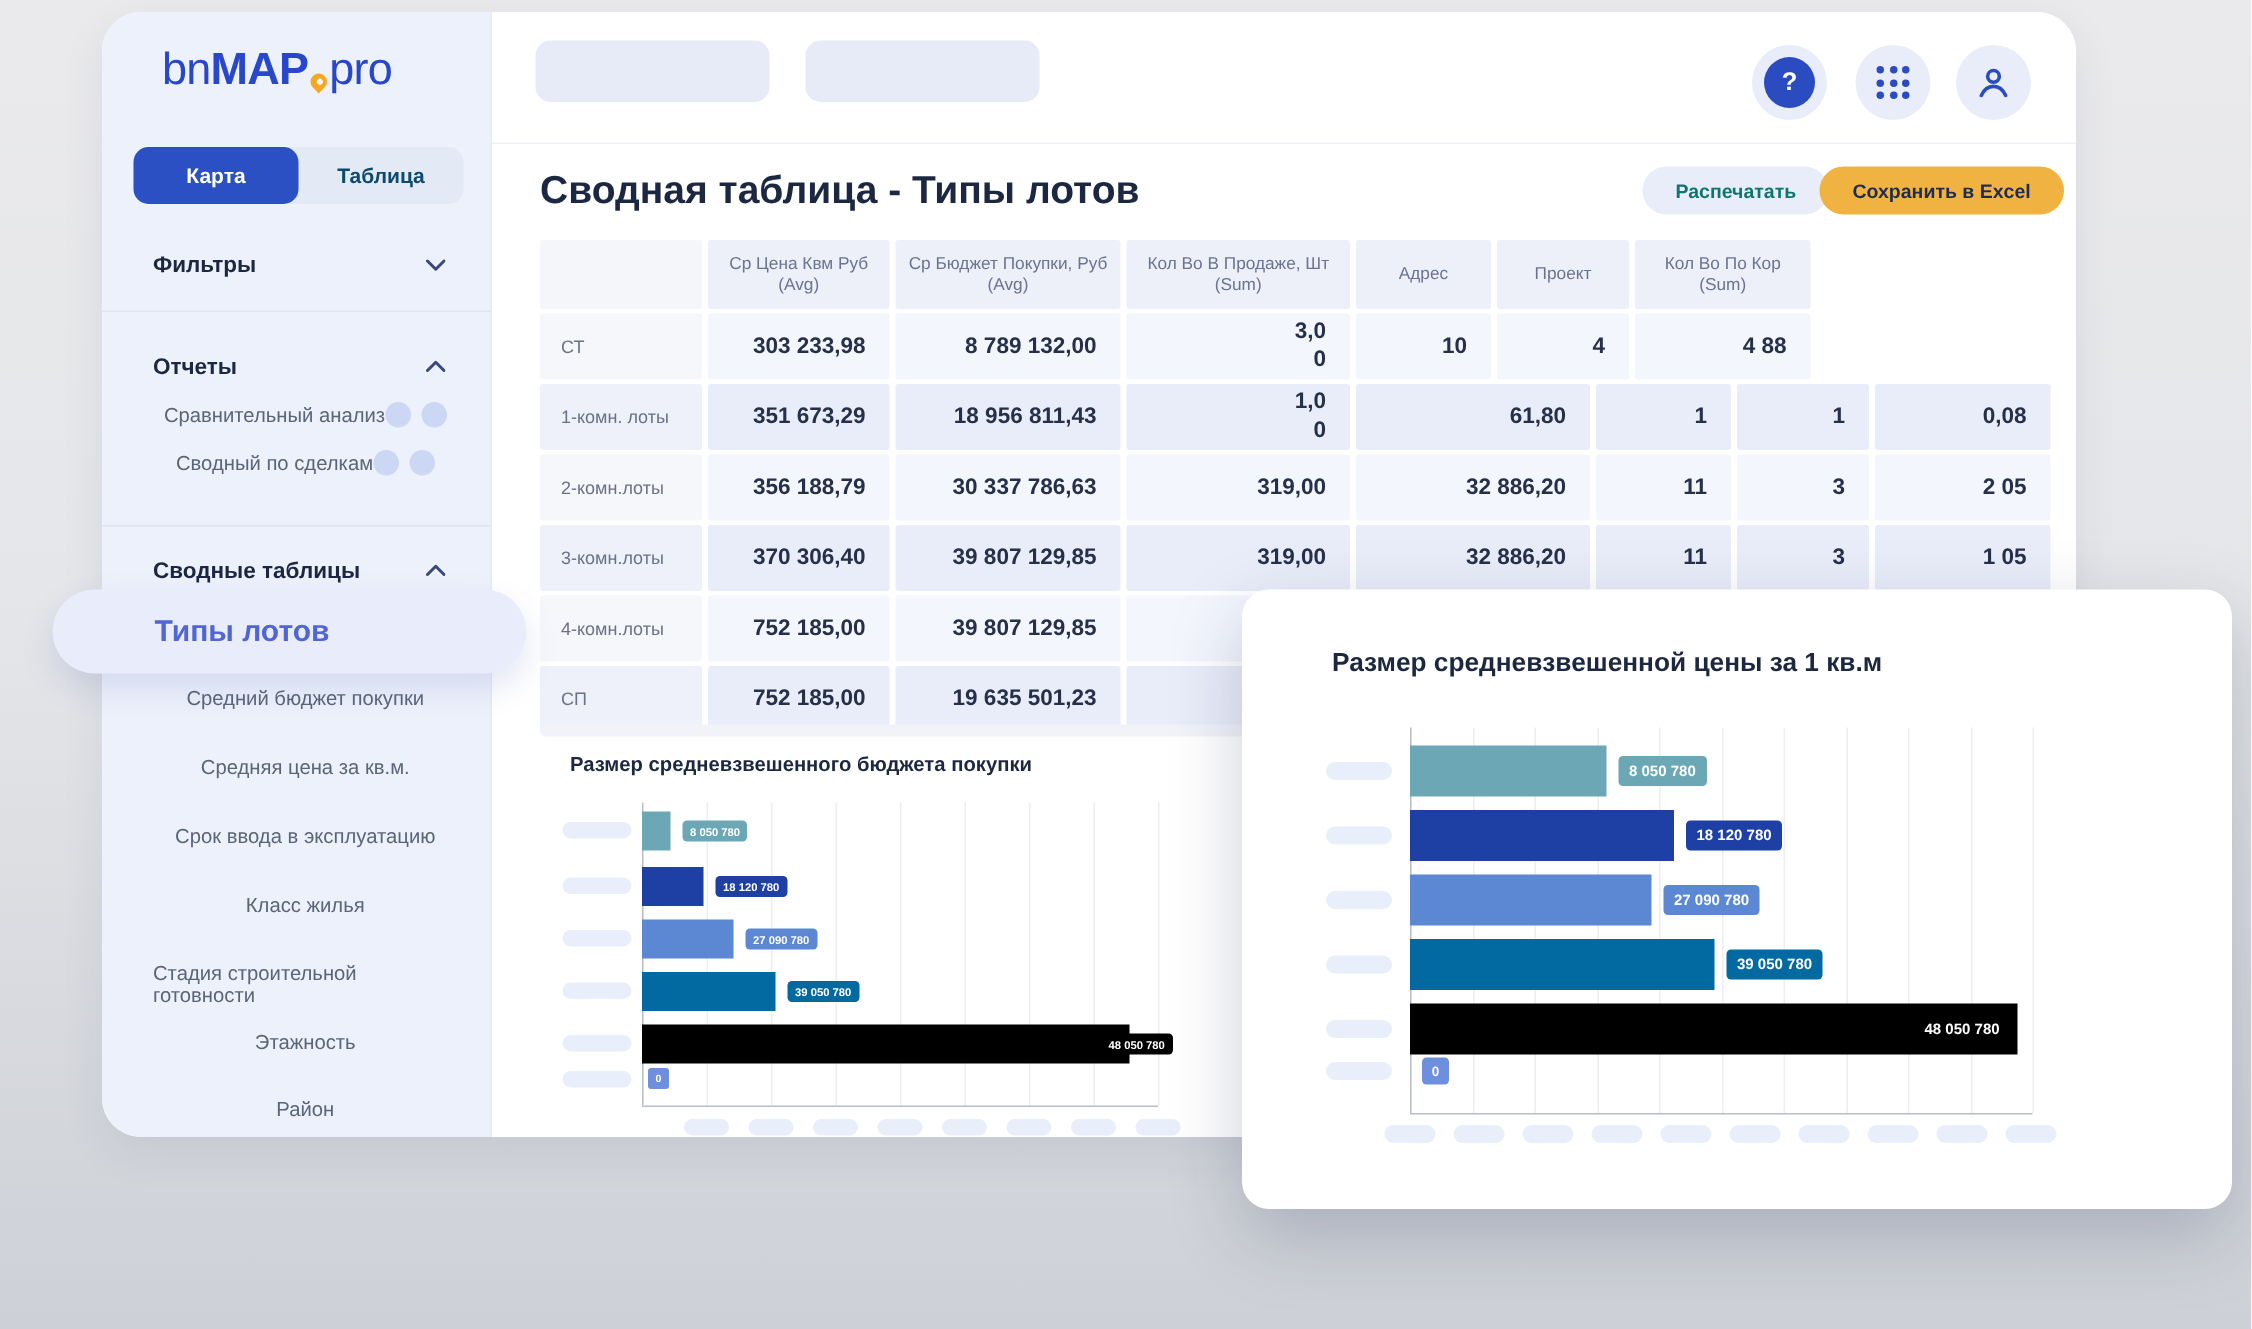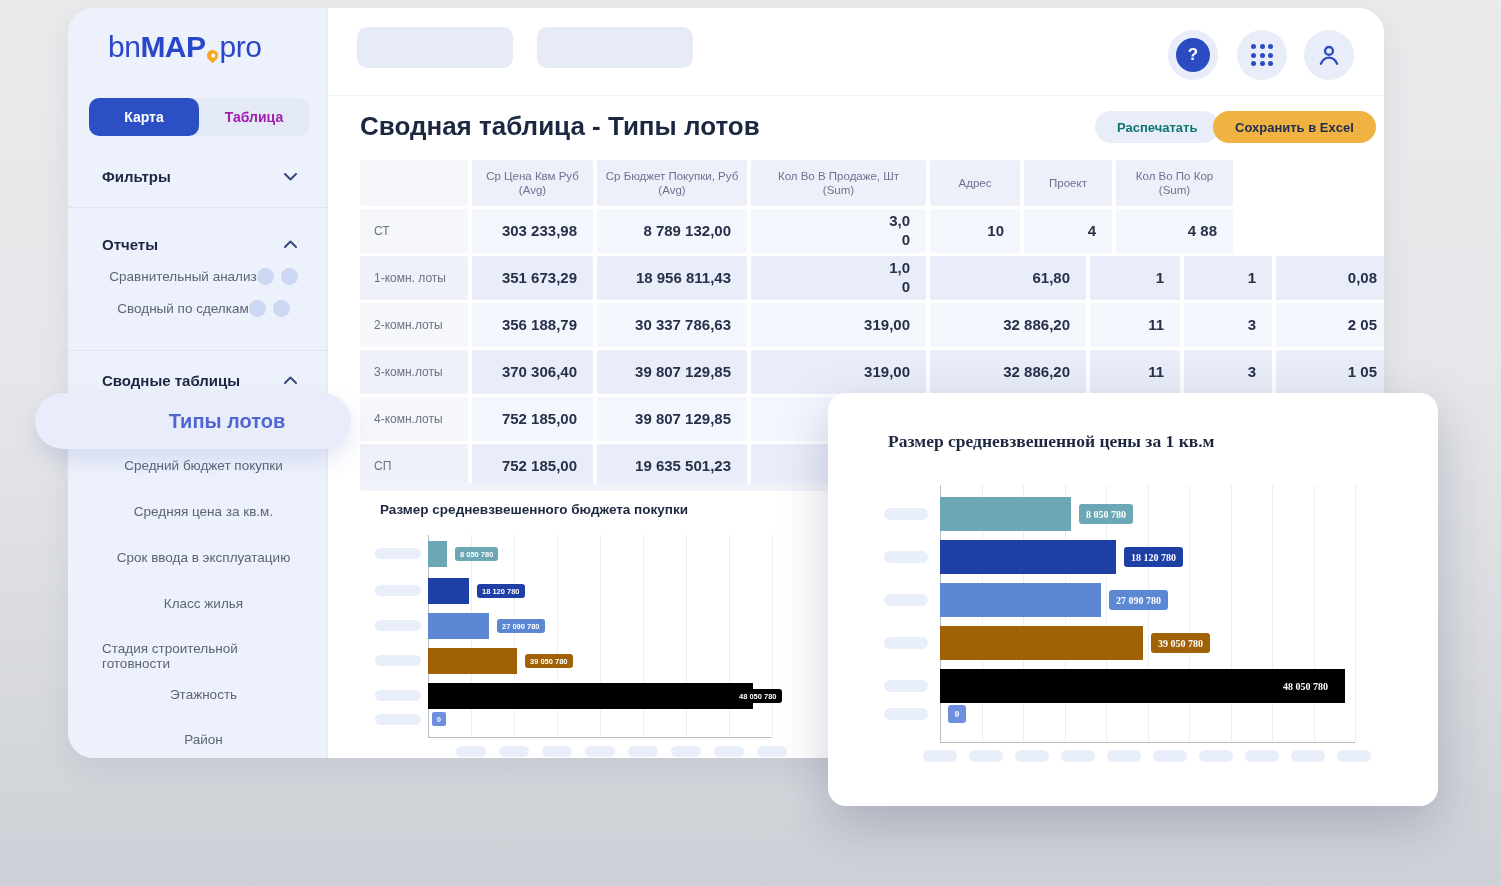--- a/index.html
+++ b/index.html
@@ -19,36 +19,36 @@
   .logo { position:absolute; left:40px; top:22px; font-size:30px; color:#2947c9; letter-spacing:-.5px; white-space:nowrap; }
   .logo .lg-bn,.logo .lg-pro { font-weight:400; }
   .logo .lg-map { font-weight:800; }
   .logo-pin { display:inline-block; width:11px; height:11px; background:#f6a823;
               border-radius:50% 50% 50% 0; transform:rotate(-45deg); position:relative; top:4px; margin:0 2px 0 1px; }
   .logo-pin::after { content:""; position:absolute; left:3.5px; top:3.5px; width:4px; height:4px; background:#fff; border-radius:50%; }
 
   .view-toggle { position:absolute; left:21px; top:90px; width:220px; height:38px;
                  background:#e4e9f6; border-radius:10px; display:flex; }
   .toggle-btn { flex:1; border:none; border-radius:10px; font-size:14px; font-weight:700;
-                background:transparent; color:#a21caf; cursor:pointer; font-family:inherit; }
+                background:transparent; color:#0c4a6e; cursor:pointer; font-family:inherit; }
   .toggle-btn.active { background:#2b50c4; color:#fff; }
 
   .side-row { position:absolute; left:34px; right:30px; display:flex; justify-content:space-between; align-items:center; }
   .side-row .lbl { font-size:15px; font-weight:700; color:#1c2742; }
   .divider { position:absolute; left:0; right:0; height:1px; background:#dfe4f1; }
 
   .side-item { position:absolute; left:34px; right:22px; font-size:13.5px; color:#5b6578;
                display:flex; justify-content:center; align-items:center; cursor:pointer; }
   .dots { display:flex; gap:7px; }
   .dot { width:17px; height:17px; border-radius:50%; background:#ccd7f3; }
 
   .active-pill { position:absolute; left:35px; top:393px; width:316px; height:56px;
                  background:#e9edfb; border-radius:28px; z-index:5;
                  box-shadow:0 10px 22px rgba(80,100,180,.16);
-                 display:flex; align-items:center; padding-left:68px; cursor:pointer;justify-content:center; }
+                 display:flex; align-items:center; padding-left:68px; cursor:pointer; }
   .active-pill span { font-size:20px; font-weight:700; color:#5066d2; }
 
   
   .main { position:absolute; left:260px; top:0; right:0; bottom:0; background:#fff; }
   .topbar { position:absolute; left:0; top:0; right:0; height:88px; border-bottom:1px solid #eef0f7; }
   .nav-ph { position:absolute; top:19px; width:156px; height:41px; border-radius:10px; background:#e7ebf8; }
   .icon-circle { position:absolute; top:22px; width:50px; height:50px; border-radius:50%;
                  background:#e9edf9; display:flex; align-items:center; justify-content:center; cursor:pointer; }
   .help-inner { width:34px; height:34px; border-radius:50%; background:#2b4cc0; color:#fff;
                 font-weight:700; font-size:17px; display:flex; align-items:center; justify-content:center; }
@@ -58,21 +58,21 @@
   .page-title { position:absolute; left:32px; top:103px; font-size:26px; font-weight:700; color:#1c2742; }
   .btn { position:absolute; top:103px; height:32px; border:none; border-radius:16px; padding:0 22px;
          font-size:13px; font-weight:700; cursor:pointer; font-family:inherit; }
   .btn-print { left:767px; background:#e9edfa; color:#0f766e; }
   .btn-excel { left:885px; background:#f0b342; color:#1f2c4d; }
 
   
   .tbl { position:absolute; left:32px; top:152px; }
   .trow { display:flex; gap:4px; margin-bottom:3px; }
   .cell { border-radius:2px; display:flex; align-items:center; }
-  .c0{width:108px} .c1{width:121px} .c2{width:150px} .c3{width:175px}
+  .c0{width:108px} .c1{width:121px} .c2{width:150px} .c3{width:149px}
   .c4{width:156px} .c5{width:90px} .c6{width:88px} .c7{width:117px}
   .th { height:46px; flex-direction:column; justify-content:center; background:#edf0f9;
         font-size:11.5px; color:#6a7390; text-align:center; line-height:1.25; padding:0 6px; }
   .th.c0 { background:#f5f6fa; }
   .trow.data .cell { height:44px; }
   .td-label { font-size:12px; color:#6b7286; padding-left:14px; }
   .td { font-weight:700; font-size:15px; color:#273049; justify-content:flex-end;
         padding-right:16px; white-space:pre-line; text-align:right; line-height:1.25; }
   .r-light .td-label { background:#f6f7fb; }  .r-light .td { background:#f3f6fd; }
   .r-dark  .td-label { background:#eef1f9; }  .r-dark  .td { background:#e9edf9; }
@@ -84,32 +84,32 @@
   .chart { position:absolute; }
   .chart-title { position:absolute; font-weight:700; color:#1d2840; }
   .gline { position:absolute; width:1px; background:#ededf2; }
   .axisv { position:absolute; width:1px; background:#b9bdc9; }
   .axish { position:absolute; height:1px; background:#b9bdc9; }
   .bar { position:absolute; }
   .chip { position:absolute; color:#fff; font-weight:700; border-radius:3px;
           display:flex; align-items:center; justify-content:center; white-space:nowrap; }
   .pill { position:absolute; background:#e9eefb; border-radius:6px; }
   .c-teal{background:#6ba7b5} .c-dark{background:#1e3fa4} .c-med{background:#5b87d3}
-  .c-orange{background:#a16207} .c-green{background:#000000} .c-tiny{background:#6e8fdd}
+  .c-orange{background:#0369a1} .c-green{background:#000000} .c-tiny{background:#6e8fdd}
 
   .chart1 { left:0; top:488px; width:470px; height:270px; }
   .chart1 .chart-title { left:52px; top:6px; font-size:13.5px; }
   .chart1 .chip { height:14px; font-size:7.5px; padding:0 5px; }
   .chart1 .bar { height:26px; }
   .chart1 .bar.tinybar { height:14px; width:14px; font-size:7px; color:#fff; font-weight:700;
                          display:flex; align-items:center; justify-content:center; border-radius:2px; }
 
   
-  .modal { position:absolute; left:828px; top:393px; width:610px; height:413px; background:#fff;
-           border-radius:18px; z-index:6; box-shadow:0 18px 50px rgba(30,40,80,.22);font-family:Liberation Serif, serif; }
+  .modal { position:absolute; left:828px; top:393px; width:660px; height:413px; background:#fff;
+           border-radius:18px; z-index:6; box-shadow:0 18px 50px rgba(30,40,80,.22); }
   .modal .chart-title { left:60px; top:38px; font-size:17.5px; }
   .modal .chip { height:20px; font-size:10px; padding:0 7px; }
   .modal .bar { height:34px; }
   .modal .bar.tinybar { height:18px; width:18px; font-size:9px; color:#fff; font-weight:700;
                         display:flex; align-items:center; justify-content:center; border-radius:3px; }
 
   .chev { display:block; }
 </style>
 </head>
 <body>

